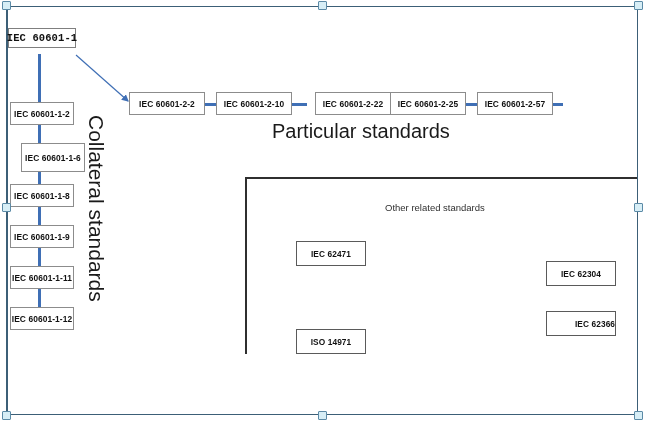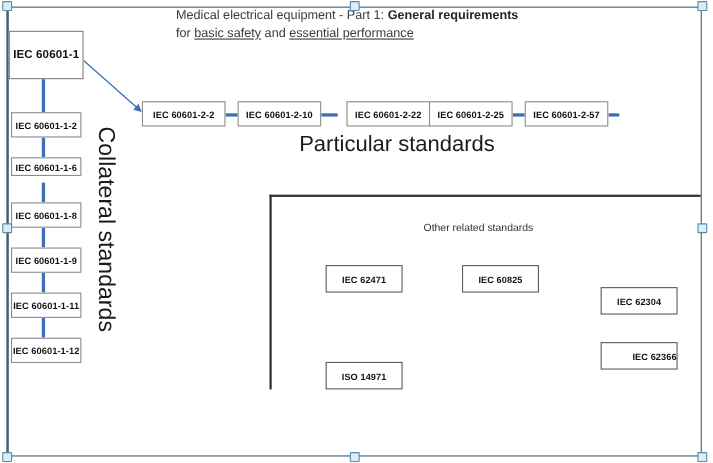--- a/index.html
+++ b/index.html
@@ -133,28 +133,20 @@
     font-size: 9.5px;
     color: #303030;
     white-space: nowrap;
   }
 </style>
 </head>
 <body>
 
 <div id="canvas">
 
-  <div class="title-block">
-    <div>
-      <span>Medical electrical equipment - Part 1: </span><span class="strong">General requirements</span>
-    </div>
-    <div>
-      <span>for </span><span class="underline">basic safety</span><span> and </span><span class="underline">essential performance</span>
-    </div>
-  </div>
 
   <div class="conn-v" style="left:38px; top:54px; height:48px;"></div>
   <div class="conn-v" style="left:38px; top:125px; height:18px;"></div>
   <div class="conn-v" style="left:38px; top:166px; height:18px;"></div>
   <div class="conn-v" style="left:38px; top:207px; height:18px;"></div>
   <div class="conn-v" style="left:38px; top:248px; height:18px;"></div>
   <div class="conn-v" style="left:38px; top:289px; height:18px;"></div>
 
   <div class="conn-v" style="left:6px; top:6px; width:1.5px; height:409px; background:#3c5f77;"></div>
 
@@ -166,28 +158,28 @@
 
   <svg class="conn-diag" style="left:0px; top:0px;" width="648" height="421">
     <defs>
       <marker id="arrowhead" markerWidth="6" markerHeight="6" refX="5" refY="3" orient="auto" markerUnits="strokeWidth">
         <path d="M0,0 L6,3 L0,6 z" fill="#3f6fb5"></path>
       </marker>
     </defs>
     <line x1="76" y1="55" x2="128" y2="101" stroke="#3f6fb5" stroke-width="1.2" marker-end="url(#arrowhead)"></line>
   </svg>
 
-  <div class="box root" style="left:8px; top:28px; width:68px; height:44px;">
+  <div class="box root" style="left:8px; top:28px; width:68px; height:20px;font-family:Liberation Mono, monospace;">
     <span>IEC 60601-1</span>
   </div>
 
   <div class="box" style="left:10px; top:102px; width:64px; height:23px;">
     <span>IEC 60601-1-2</span>
   </div>
-  <div class="box" style="left:10px; top:143px; width:64px; height:17px;">
+  <div class="box" style="left:21px; top:143px; width:64px; height:29px;">
     <span>IEC 60601-1-6</span>
   </div>
   <div class="box" style="left:10px; top:184px; width:64px; height:23px;">
     <span>IEC 60601-1-8</span>
   </div>
   <div class="box" style="left:10px; top:225px; width:64px; height:23px;">
     <span>IEC 60601-1-9</span>
   </div>
   <div class="box" style="left:10px; top:266px; width:64px; height:23px;">
     <span>IEC 60601-1-11</span>
@@ -215,23 +207,20 @@
   </div>
 
   <div class="section-label" style="left:272px; top:120px;">Particular standards</div>
 
   <div class="bracket"></div>
 
   <div class="group-caption" style="left:385px; top:202px;">Other related standards</div>
 
   <div class="box other" style="left:296px; top:241px; width:70px; height:25px;">
     <span>IEC 62471</span>
-  </div>
-  <div class="box other" style="left:420px; top:241px; width:70px; height:25px;">
-    <span>IEC 60825</span>
   </div>
   <div class="box other" style="left:546px; top:241px; width:70px; height:25px;margin-top:20px;">
     <span>IEC 62304</span>
   </div>
   <div class="box other" style="left:296px; top:329px; width:70px; height:25px;">
     <span>ISO 14971</span>
   </div>
   <div class="box other" style="left:546px; top:311px; width:70px; height:25px;padding-left:28px;">
     <span>IEC 62366</span>
   </div>

